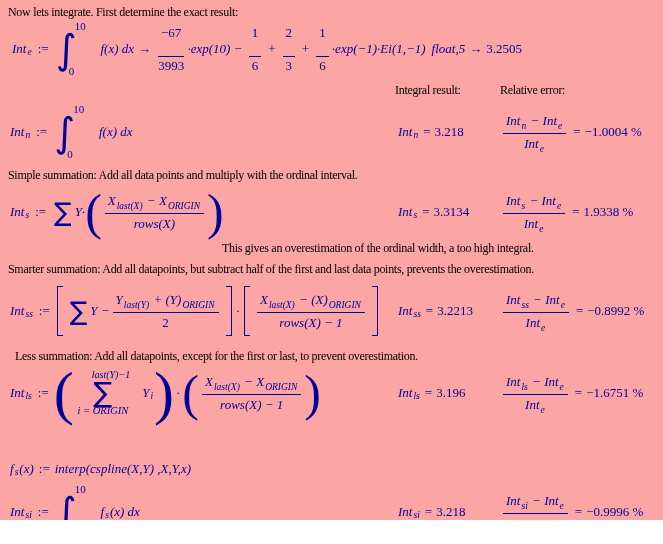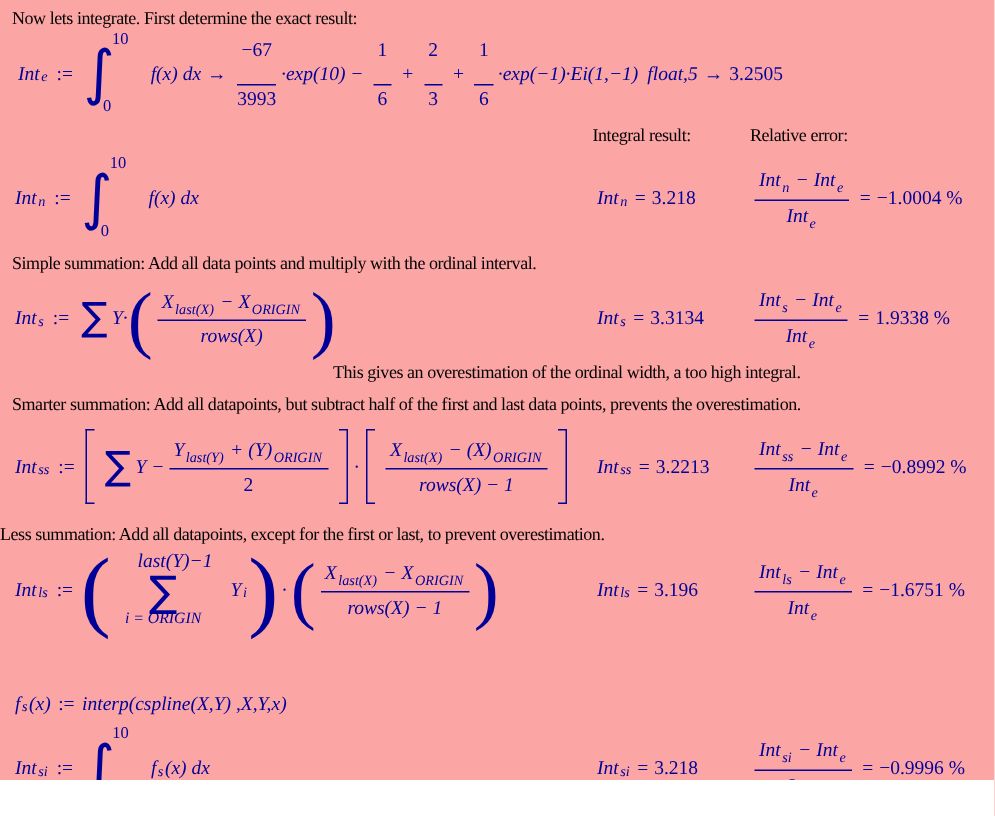--- a/index.html
+++ b/index.html
@@ -25,21 +25,21 @@
   .fr .n { display:inline-flex; align-items:baseline; justify-content:center; padding:0 3px 4px; border-bottom:1px solid currentColor; }
   .fr .d { display:inline-flex; align-items:baseline; justify-content:center; padding-top:2px;text-align:center; }
   .fr.tight .n { padding-bottom:15px; }
   .fr.tight .d { padding-top:1px; }
   .intg { position:relative; display:inline-flex; align-items:center; margin:0 8px 0 2px; padding:6px 16px 6px 0; }
   .sgn { font-size:40px; line-height:0.95; font-style:normal; font-family:"DejaVu Sans", sans-serif; }
   .intg .hi { position:absolute; top:-4px; left:19px; font-size:11px; font-style:normal; }
   .intg .lo { position:absolute; bottom:-4px; left:13px; font-size:11px; font-style:normal; }
   .sum { font-size:26px; font-style:normal; font-family:"DejaVu Sans", sans-serif; line-height:1; margin:0 3px; }
   .sumlim { display:inline-flex; flex-direction:column; align-items:center; line-height:1.15; margin:0 2px; }
-  .sumlim .t { font-size:13px;margin-left:16px; }
+  .sumlim .t { font-size:10px;margin-left:16px; }
   .sumlim .m { font-size:28px; font-style:normal; font-family:"DejaVu Sans", sans-serif; line-height:0.9; }
   .sumlim .b { font-size:10.5px; }
   .bp { font-style:normal; line-height:0.8; font-weight:normal; font-family:"Liberation Serif", serif; }
   .brl, .brr { align-self:stretch; width:5px; border-top:1.5px solid currentColor; border-bottom:1.5px solid currentColor; }
   .brl { border-left:1.5px solid currentColor; margin:2px 4px 2px 2px; }
   .brr { border-right:1.5px solid currentColor; margin:2px 2px 2px 4px; }
 </style>
 </head>
 <body>
 
@@ -232,21 +232,21 @@
       </span>
       <span class="d">
         <span class="tok">Int</span>
           <span class="sb">e</span>
       </span>
     </span>
     <span class="op up">=</span>
     <span class="tok up">−0.8992 %</span>
   </div>
 
-  <div class="txt" style="left:0;top:349px">Less summation: Add all datapoints, except for the first or last, to prevent overestimation.</div>
+  <div class="txt" style="left:15px;top:349px">Less summation: Add all datapoints, except for the first or last, to prevent overestimation.</div>
 
   <div class="mr" style="left:10px;top:364px;height:58px">
     <span class="tok">Int</span>
       <span class="sb">ls</span>
     <span class="op up asg">:=</span>
     <span class="bp" style="font-size:60px">(</span>
     <span class="sumlim">
       <span class="t">last(Y)−1</span>
       <span class="m">∑</span>
       <span class="b">i = ORIGIN</span>

